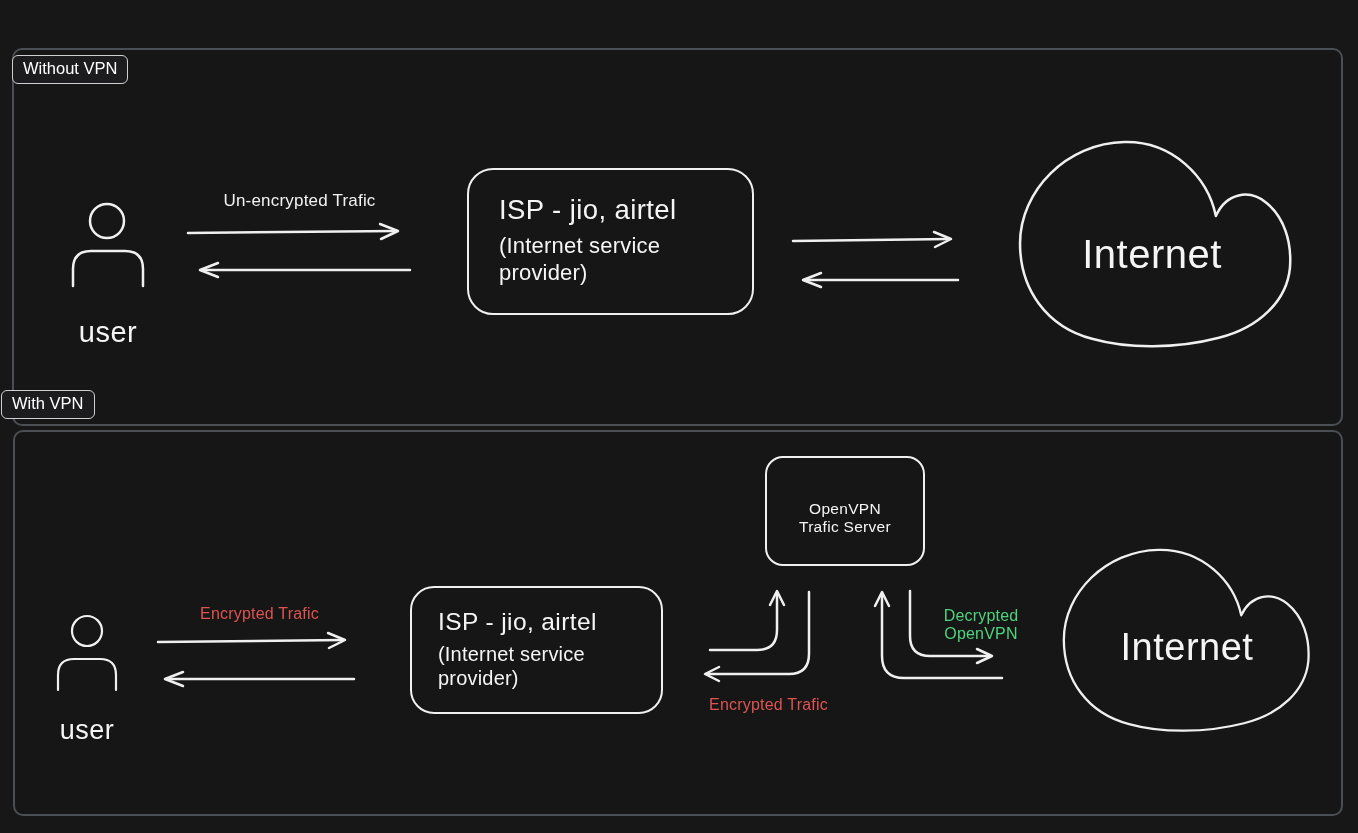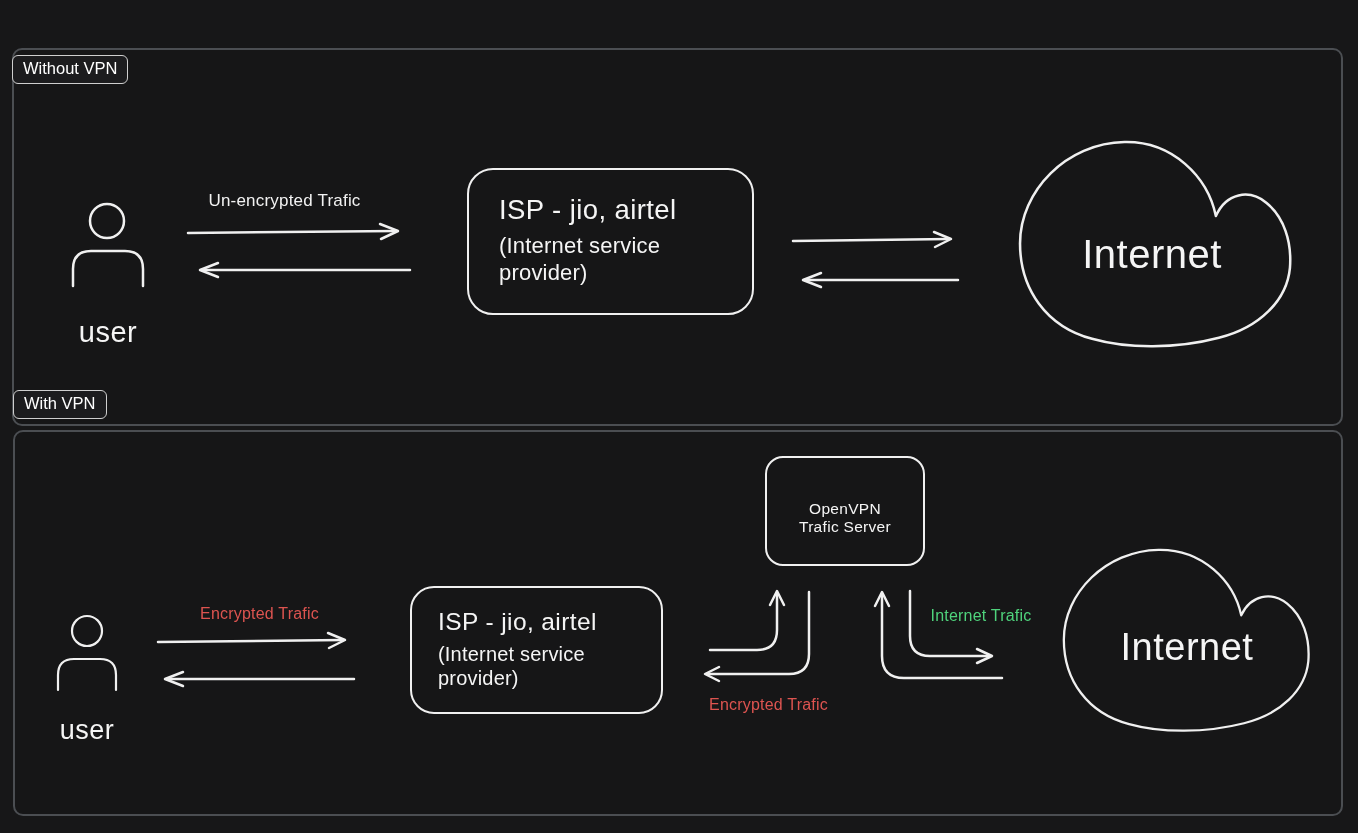--- a/index.html
+++ b/index.html
@@ -14,21 +14,21 @@
     border:2px solid #4b4e52;border-radius:10px;
   }
   .panel-1{left:12px;top:48px;width:1331px;height:378px;}
   .panel-2{left:13px;top:430px;width:1330px;height:386px;}
   .badge{
     position:absolute;z-index:3;background:#1c1c1e;color:#ffffff;
     border:1.5px solid #cfcfcf;border-radius:6px;
     padding:3px 10px 5px 10px;font-size:16.5px;white-space:nowrap;
   }
   .badge-1{left:12px;top:11px;margin-top:44px;}
-  .badge-2{left:13px;top:390px;}
+  .badge-2{left:1px;top:390px;}
   .abs{position:absolute;}
   .ctr{text-align:center;}
   svg{display:block;overflow:visible;}
   .stroke{fill:none;stroke:#f0f0f0;stroke-width:2.5;stroke-linecap:round;stroke-linejoin:round;}
   .thin{stroke-width:2.2;}
   .node-box{
     position:absolute;border:2.5px solid #f0f0f0;background:transparent;
   }
   .isp-box-1{left:453px;top:118px;width:287px;height:147px;border-radius:26px;padding:24px 26px 0 30px;}
   .isp-box-2{left:395px;top:154px;width:253px;height:128px;border-radius:24px;padding:20px 22px 0 26px;}
@@ -59,21 +59,21 @@
   <div class="badge badge-2">With VPN</div>
 
   <div class="panel panel-1">
 
     <svg class="abs" style="left:56px;top:150px;" width="76" height="88" viewBox="0 0 76 88">
       <circle class="stroke" cx="37" cy="21" r="17"></circle>
       <path class="stroke" d="M3,86 L3,69 Q3,51 21,51 L55,51 Q73,51 73,69 L73,86"></path>
     </svg>
     <div class="abs ctr user-label-1">user</div>
 
-    <div class="abs ctr traffic-label" style="left:158px;top:141px;width:225px;">Un-encrypted Trafic</div>
+    <div class="abs ctr traffic-label" style="left:173px;top:141px;width:225px;">Un-encrypted Trafic</div>
     <svg class="abs" style="left:171px;top:172px;" width="228" height="20" viewBox="0 0 228 20">
       <path class="stroke" d="M3,11 L211,9"></path>
       <path class="stroke" d="M195,2 L213,9 L196,17"></path>
     </svg>
     <svg class="abs" style="left:171px;top:210px;" width="228" height="20" viewBox="0 0 228 20">
       <path class="stroke" d="M17,10 L225,10"></path>
       <path class="stroke" d="M33,3 L15,10 L33,17"></path>
     </svg>
 
     <div class="node-box isp-box-1">
@@ -132,21 +132,21 @@
       <path class="stroke" d="M32,88 L18,95 L32,102"></path>
     </svg>
     <div class="abs ctr small-label red" style="left:691px;top:264px;width:125px;">Encrypted Trafic</div>
 
     <svg class="abs" style="left:852px;top:147px;" width="140" height="110" viewBox="0 0 140 110">
       <path class="stroke" d="M135,99 L37,99 Q15,99 15,77 L15,15"></path>
       <path class="stroke" d="M8,27 L15,13 L22,27"></path>
       <path class="stroke" d="M43,12 L43,57 Q43,77 63,77 L123,77"></path>
       <path class="stroke" d="M110,70 L125,77 L110,84"></path>
     </svg>
-    <div class="abs ctr small-label green" style="left:901px;top:175px;width:130px;">Internet Trafic</div>
+    <div class="abs ctr small-label green" style="left:901px;top:175px;width:130px;">Decrypted OpenVPN</div>
 
     <svg class="abs" style="left:1047px;top:116px;" width="250" height="186" viewBox="0 0 272 207" preserveAspectRatio="none">
       <path class="stroke" d="M195,75 C205,52 228,48 245,62 C262,76 270,100 268,126 C265,158 238,185 198,195
                C156,206 108,206 73,196 C28,184 2,147 2,102 C2,50 48,3 105,2 C152,1 187,36 195,75 Z"></path>
     </svg>
     <div class="abs ctr internet-label-2">Internet</div>
   </div>
 
 </div>
 

